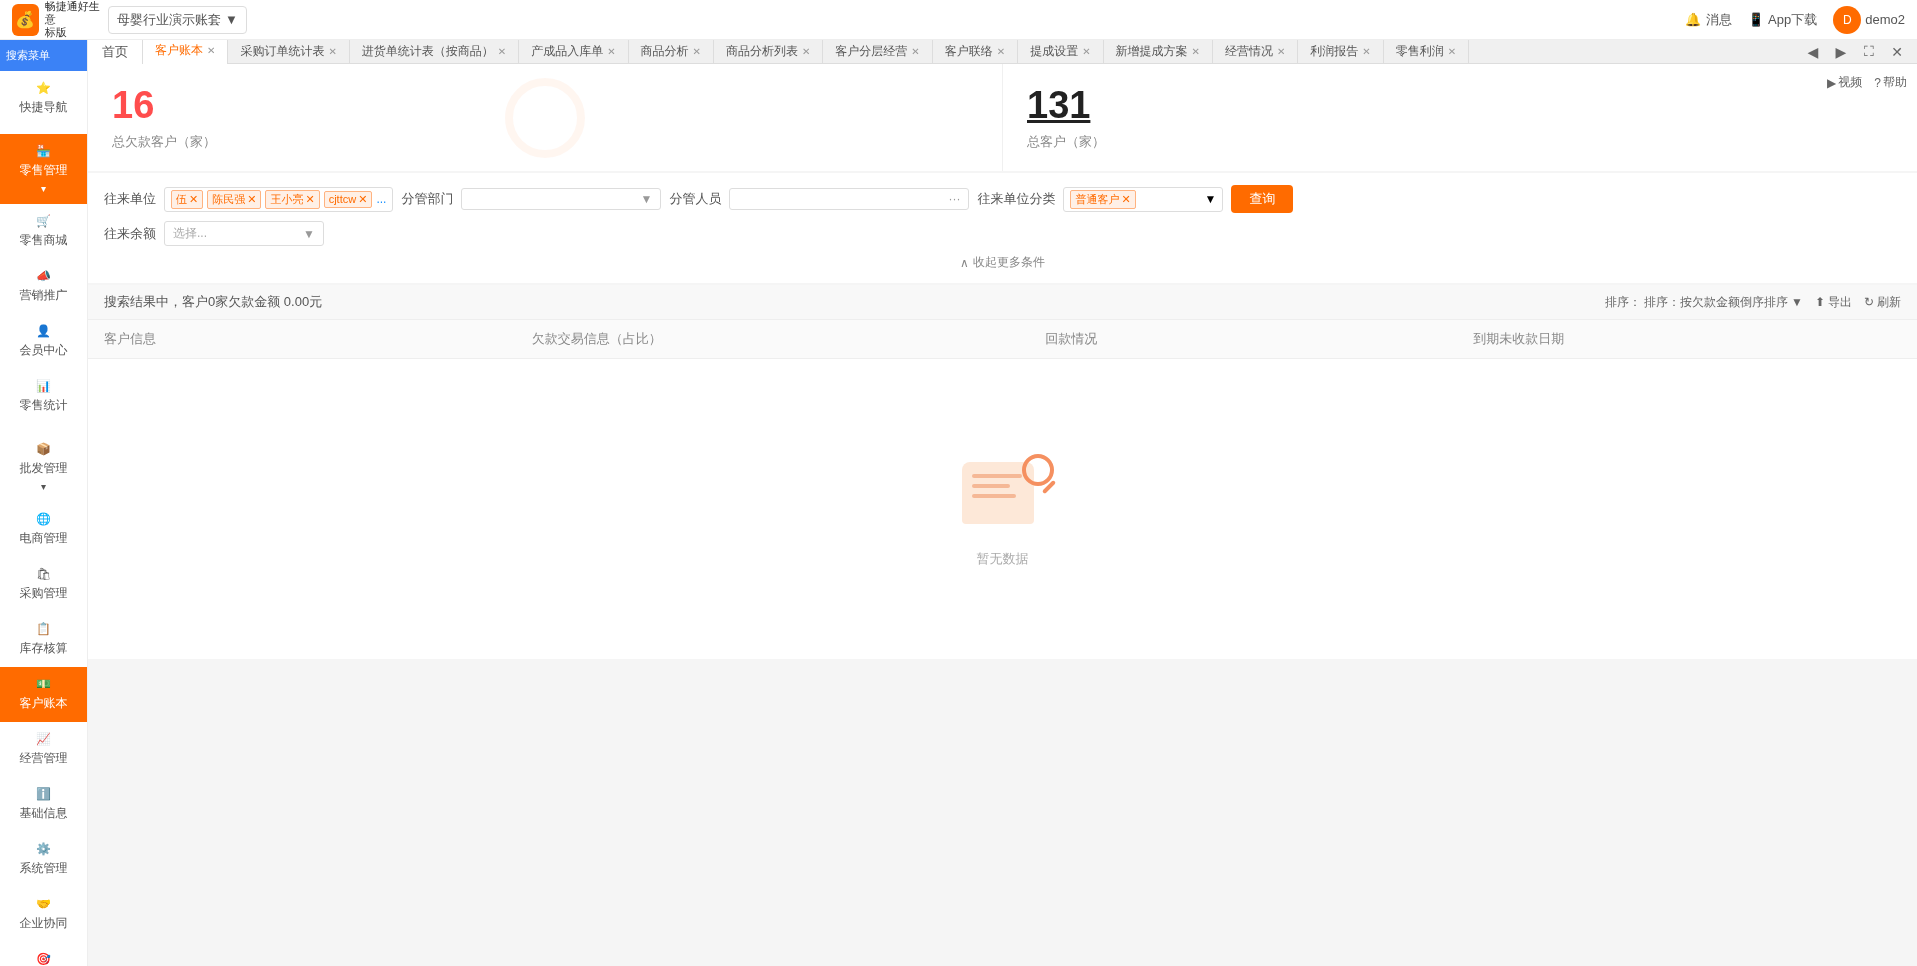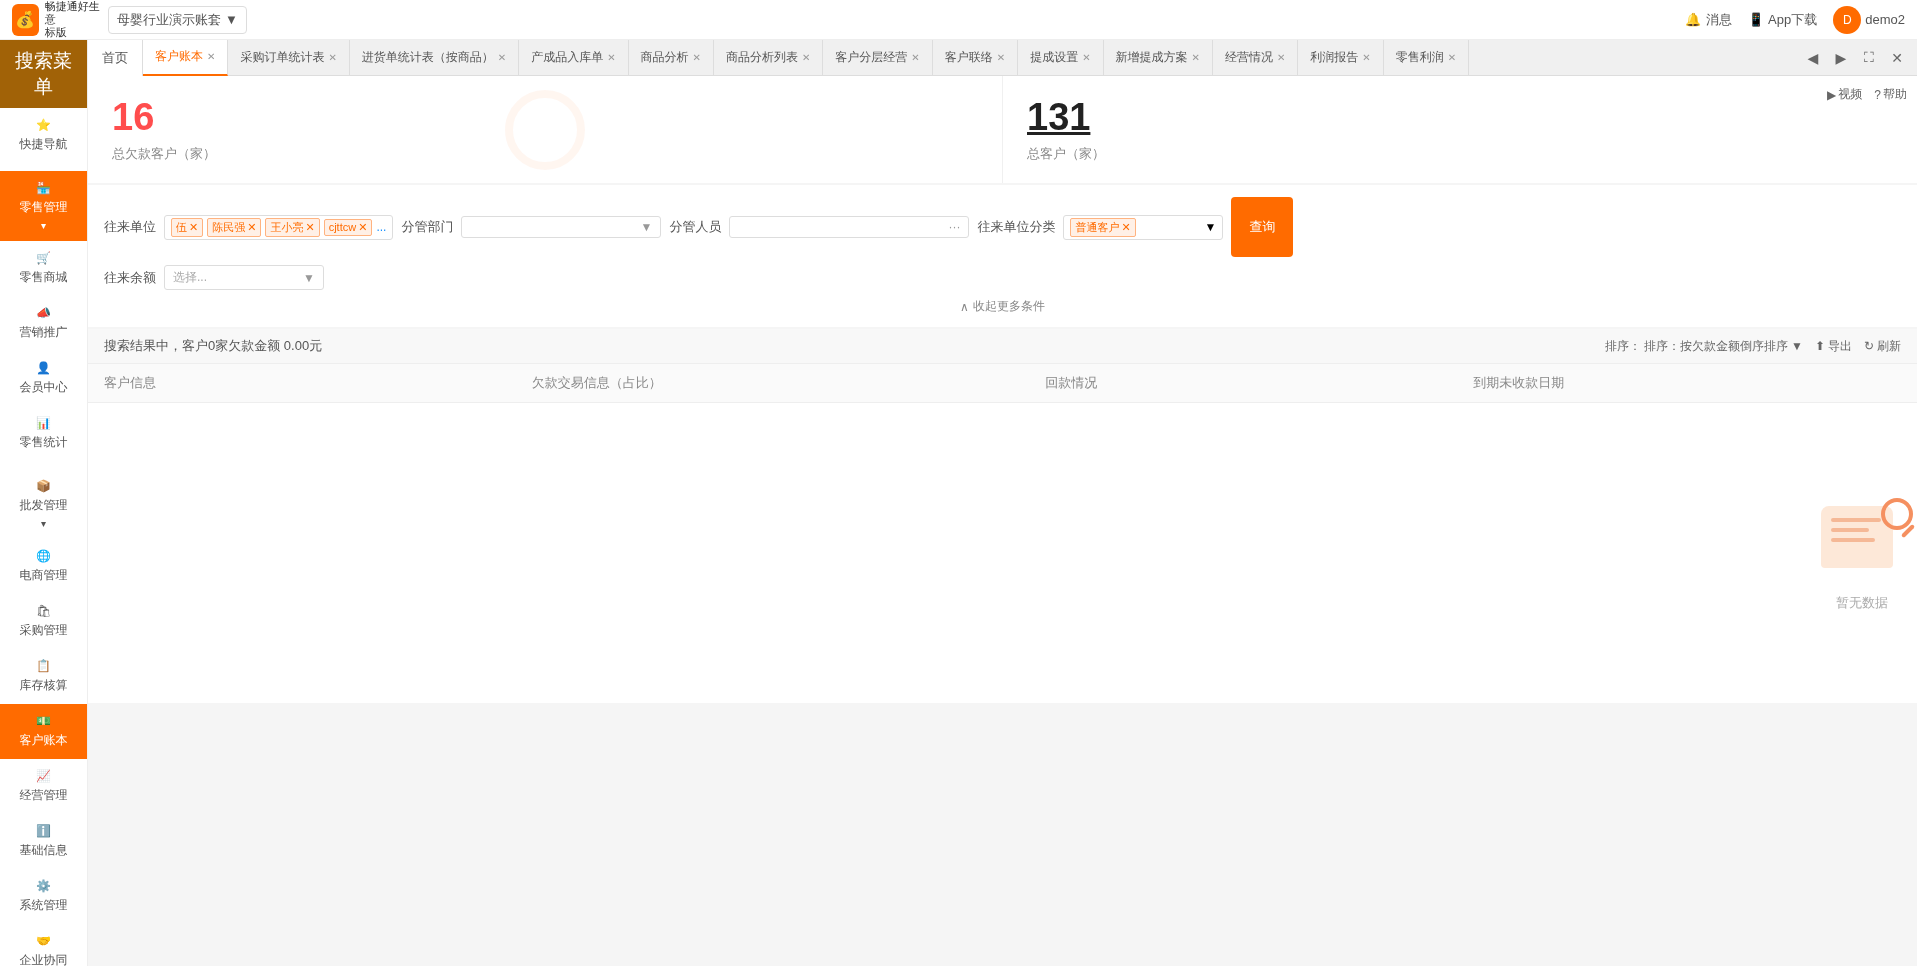--- a/index.html
+++ b/index.html
@@ -14,31 +14,31 @@
     .system-selector { display: flex; align-items: center; gap: 4px; color: #555; font-size: 13px; cursor: pointer; padding: 4px 8px; border: 1px solid #ddd; border-radius: 4px; }
     .top-bar-right { display: flex; align-items: center; gap: 16px; color: #555; font-size: 13px; }
     .top-bar-right span { cursor: pointer; display: flex; align-items: center; gap: 4px; }
     .avatar { width: 28px; height: 28px; border-radius: 50%; background: #ff6b00; display: flex; align-items: center; justify-content: center; color: #fff; font-size: 12px; }
 
     
     .main-layout { display: flex; flex: 1; overflow: hidden; }
 
     
     .sidebar { width: 88px; background: #fff; border-right: 1px solid #eee; display: flex; flex-direction: column; flex-shrink: 0; overflow-y: auto; }
-    .sidebar-search { padding: 8px 6px; background: #a16207; color: #fff; text-align: center; font-size: 19px; cursor: pointer; }
+    .sidebar-search { padding: 8px 6px; background: #3b82f6; color: #fff; text-align: left; font-size: 11px; cursor: pointer; }
     .sidebar-item { padding: 10px 4px; text-align: center; font-size: 12px; color: #555; cursor: pointer; display: flex; flex-direction: column; align-items: center; gap: 4px; }
     .sidebar-item.active { background: #ff6b00; color: #fff; }
     .sidebar-divider { height: 1px; background: #f0f0f0; margin: 4px 0; }
     .sub-arrow { font-size: 10px; }
 
     
     .content-area { flex: 1; display: flex; flex-direction: column; overflow: hidden; }
 
     
-    .tab-bar { background: #f0f0f0; display: flex; align-items: center; border-bottom: 1px solid #ddd; flex-shrink: 0; height: 36px; }
+    .tab-bar { background: #f0f0f0; display: flex; align-items: center; border-bottom: 1px solid #ddd; flex-shrink: 0; height: 24px; }
     .tab-item { display: flex; align-items: center; gap: 4px; padding: 0 12px; height: 36px; font-size: 12px; color: #555; cursor: pointer; border-right: 1px solid #ddd; white-space: nowrap; }
     .tab-item.active { background: #fff; color: #ff6b00; border-bottom: 2px solid #ff6b00; }
     .tab-item .tab-close { font-size: 10px; color: #999; cursor: pointer; }
     .tab-bar-home { padding: 0 14px; height: 36px; display: flex; align-items: center; font-size: 13px; color: #555; cursor: pointer; border-right: 1px solid #ddd; background: #fff; }
     .tab-bar-end { display: flex; align-items: center; margin-left: auto; padding: 0 8px; gap: 4px; }
     .tab-bar-btn { width: 24px; height: 24px; display: flex; align-items: center; justify-content: center; cursor: pointer; color: #666; font-size: 14px; }
 
     
     .page-content { flex: 1; overflow-y: auto; background: #f5f5f5; }
 
@@ -53,33 +53,33 @@
     .filter-area { background: #fff; padding: 12px 16px; margin-bottom: 2px; }
     .filter-row { display: flex; align-items: center; gap: 8px; margin-bottom: 8px; flex-wrap: wrap; }
     .filter-label { color: #555; font-size: 13px; white-space: nowrap; }
     .filter-more { color: #1890ff; cursor: pointer; font-size: 12px; }
     .filter-select { display: flex; align-items: center; gap: 4px; border: 1px solid #ddd; border-radius: 3px; padding: 3px 8px; font-size: 12px; color: #555; min-width: 120px; cursor: pointer; background: #fff; }
     .filter-select-wide { min-width: 200px; }
     .filter-select .arrow { margin-left: auto; color: #999; }
     .filter-input-tag { display: flex; align-items: center; gap: 4px; border: 1px solid #ddd; border-radius: 3px; padding: 2px 6px; font-size: 12px; background: #fff; min-width: 160px; flex-wrap: wrap; }
     .active-tag { background: #fff0e6; border: 1px solid #ffb380; border-radius: 2px; padding: 1px 4px; font-size: 11px; color: #ff6b00; display: inline-flex; align-items: center; gap: 2px; }
     .collapse-btn { display: flex; align-items: center; gap: 4px; color: #888; font-size: 12px; cursor: pointer; }
-    .query-btn { background: #ff6b00; color: #fff; border: none; border-radius: 4px; padding: 21px 18px; font-size: 13px; cursor: pointer; }
+    .query-btn { background: #ff6b00; color: #fff; border: none; border-radius: 4px; padding: 5px 18px; font-size: 13px; cursor: pointer; }
 
     
     .result-bar { background: #f8f8f8; padding: 8px 16px; display: flex; align-items: center; justify-content: space-between; border-bottom: 1px solid #eee; font-size: 13px; }
     .result-bar-left { display: flex; color: #555; }
     .result-bar-right { display: flex; align-items: center; gap: 12px; color: #666; font-size: 12px; }
     .result-bar-right span { cursor: pointer; display: flex; align-items: center; gap: 3px; }
     .sort-select { display: flex; align-items: center; gap: 4px; cursor: pointer; }
 
     
     .table-area { background: #fff; }
     .table-header { display: grid; grid-template-columns: 1fr 1.2fr 1fr 1fr; padding: 10px 16px; background: #fafafa; border-bottom: 1px solid #eee; font-size: 13px; color: #888; }
-    .table-body { min-height: 300px; display: flex; flex-direction: column; align-items: flex-end; justify-content: center; }
+    .table-body { min-height: 300px; display: flex; flex-direction: column; align-items: center; justify-content: center; }
     .empty-state { display: flex; flex-direction: column; align-items: center; padding: 60px 0; }
     .empty-text { color: #aaa; font-size: 13px; }
   </style>
 </head>
 <body>
 
 <div class="top-bar">
   <div class="top-bar-left">
     <div class="logo-area">
       <div class="logo-icon">💰</div>

